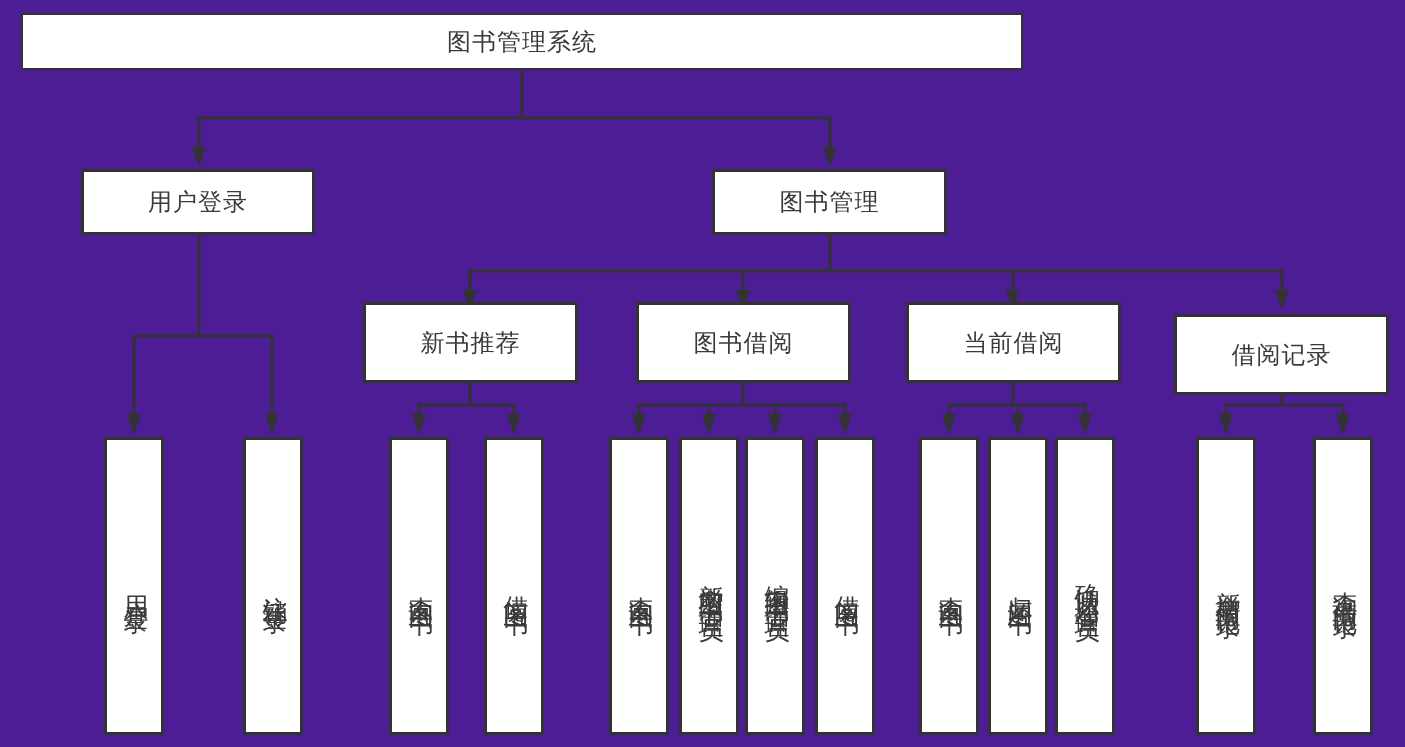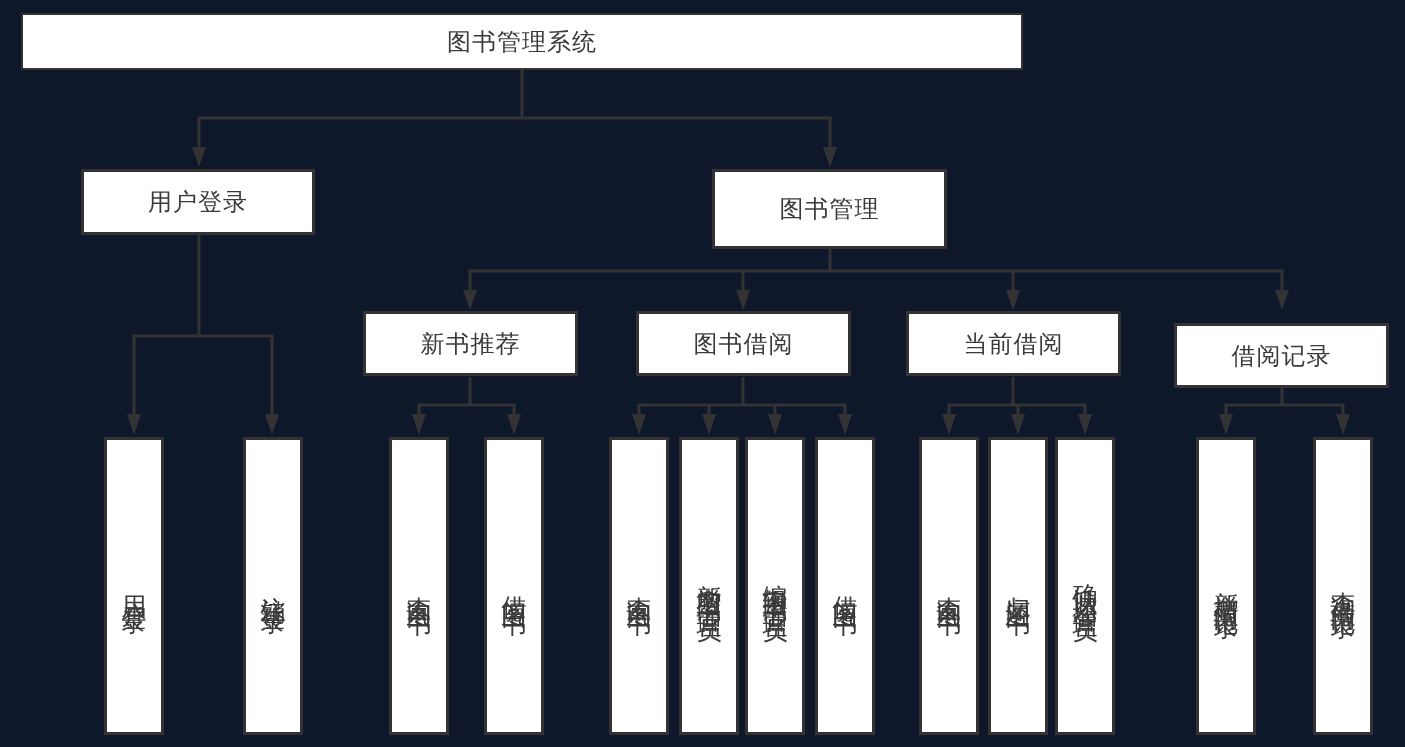--- a/index.html
+++ b/index.html
@@ -4,22 +4,22 @@
 <style>
   html, body {
     margin: 0;
     padding: 0;
     background: #ffffff;
   }
   #canvas {
     position: relative;
     width: 1405px;
     height: 747px;
-    background: #0f172a;
-    font-family: Liberation Serif, serif;
+    background: #4c1d95;
+    font-family: Liberation Mono, monospace;
     overflow: hidden;
   }
   #wires {
     position: absolute;
     left: 0;
     top: 0;
     width: 1405px;
     height: 747px;
   }
   .box {
@@ -32,22 +32,22 @@
     justify-content: center;
     color: #3a3a3a;
   }
   .hlabel {
     font-size: 24px;
     letter-spacing: 1px;
     white-space: nowrap;
   }
   .root  { left: 21px;  top: 13px;  width: 1002px; height: 57px; border-width: 2.5px; }
   .l2a   { left: 81px;  top: 169px; width: 234px;  height: 66px; }
-  .l2b   { left: 712px; top: 169px; width: 235px;  height: 80px; }
-  .l3    { top: 311px;  width: 215px; height: 65px; }
+  .l2b   { left: 712px; top: 169px; width: 235px;  height: 66px; }
+  .l3    { top: 302px;  width: 215px; height: 81px; }
   .l3a   { left: 363px; }
   .l3b   { left: 636px; justify-content: center; }
   .l3c   { left: 906px; }
   .l3d   { left: 1174px; margin-top: 12px; }
   .leaf  { top: 437px;  width: 60px; height: 298px; }
   .vlabel {
     writing-mode: vertical-rl;
     text-orientation: mixed;
     font-size: 25px;
     line-height: 1;

